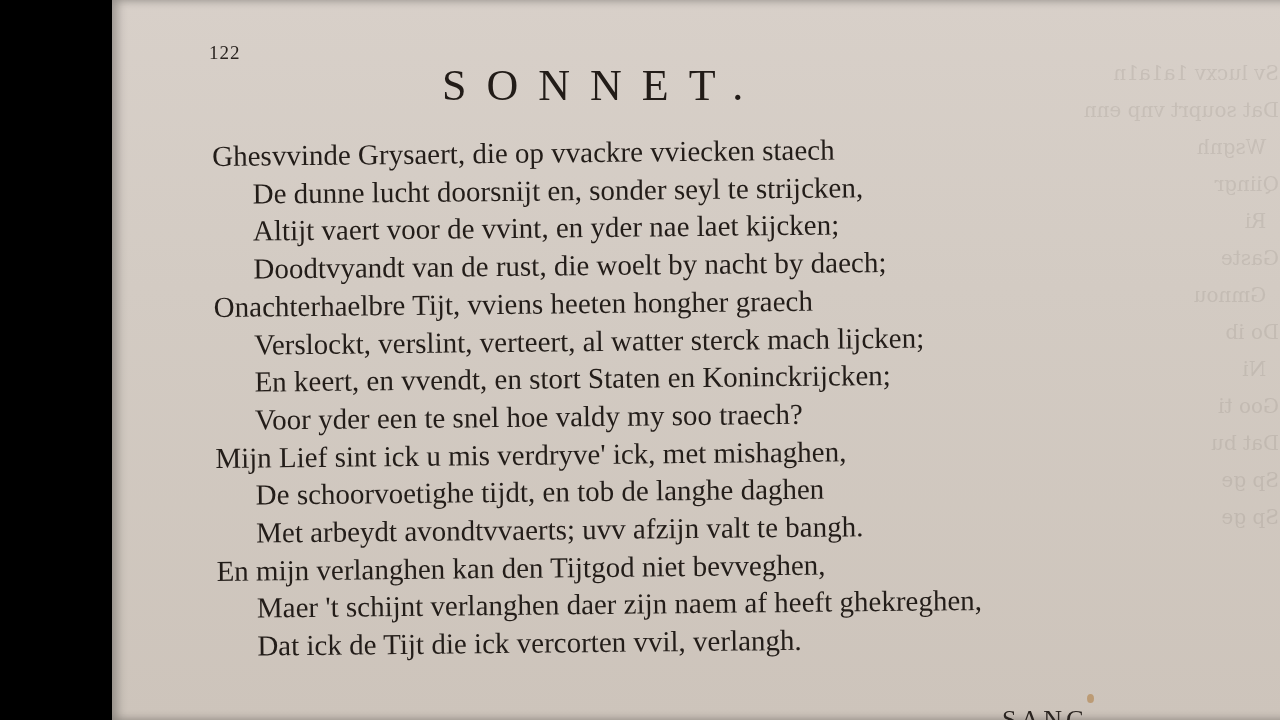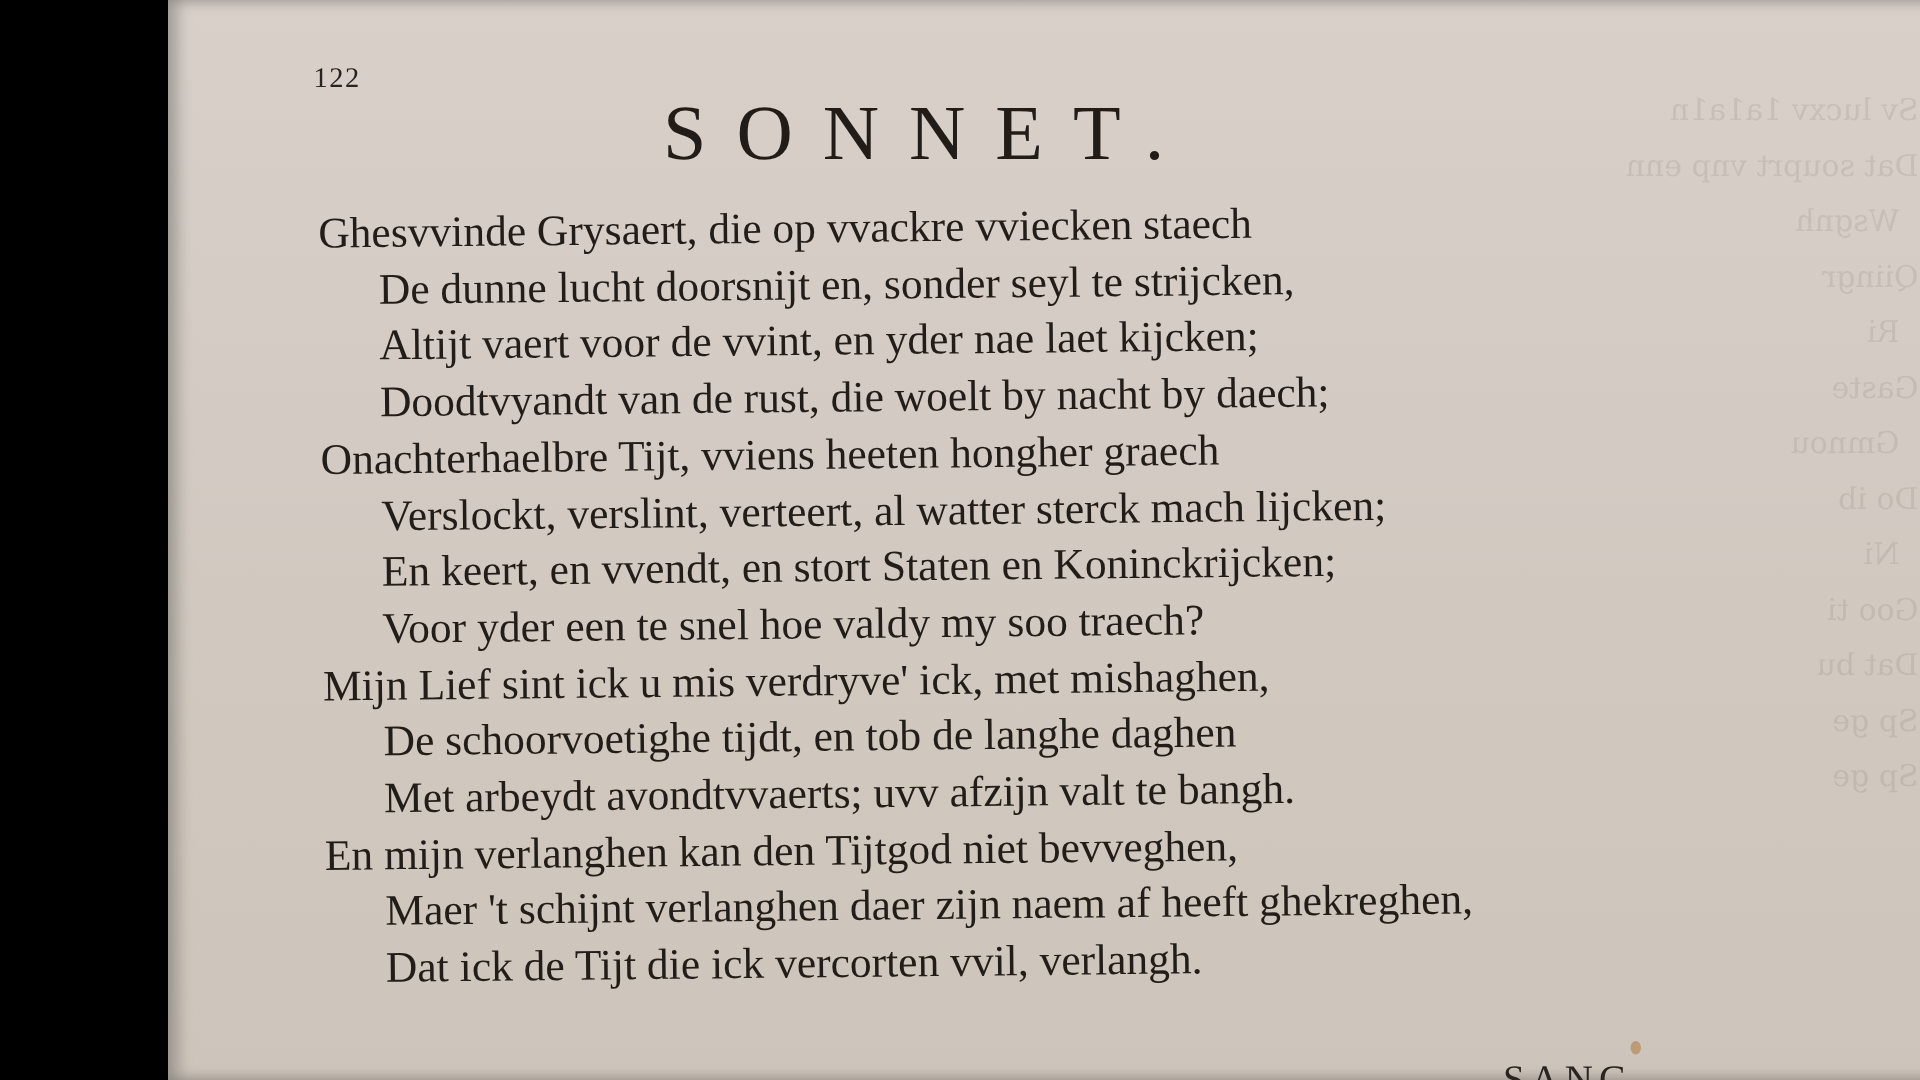--- a/index.html
+++ b/index.html
@@ -47,21 +47,21 @@
       font-family: "Liberation Serif", serif;
       font-size: 19px;
       color: #2a2420;
       letter-spacing: 1px;
     }
     .title {
       position: absolute;
       left: 330px;
       top: 64px;
       font-family: "Liberation Serif", serif;
-      font-size: 52px;
+      font-size: 44px;
       color: #221c18;
       letter-spacing: 20px;
       line-height: 1;
     }
     .poem {
       position: absolute;
       left: 100px;
       top: 138px;
       font-family: "Liberation Serif", serif;
       font-size: 29px;

